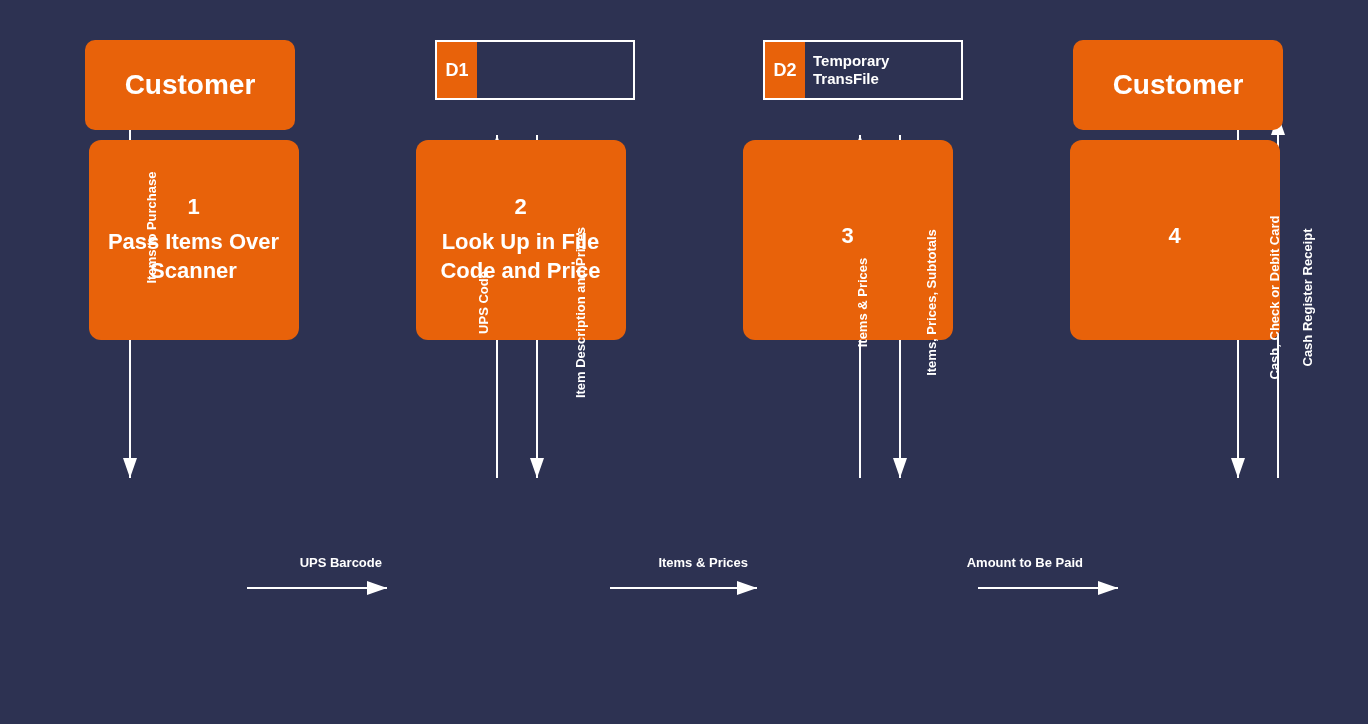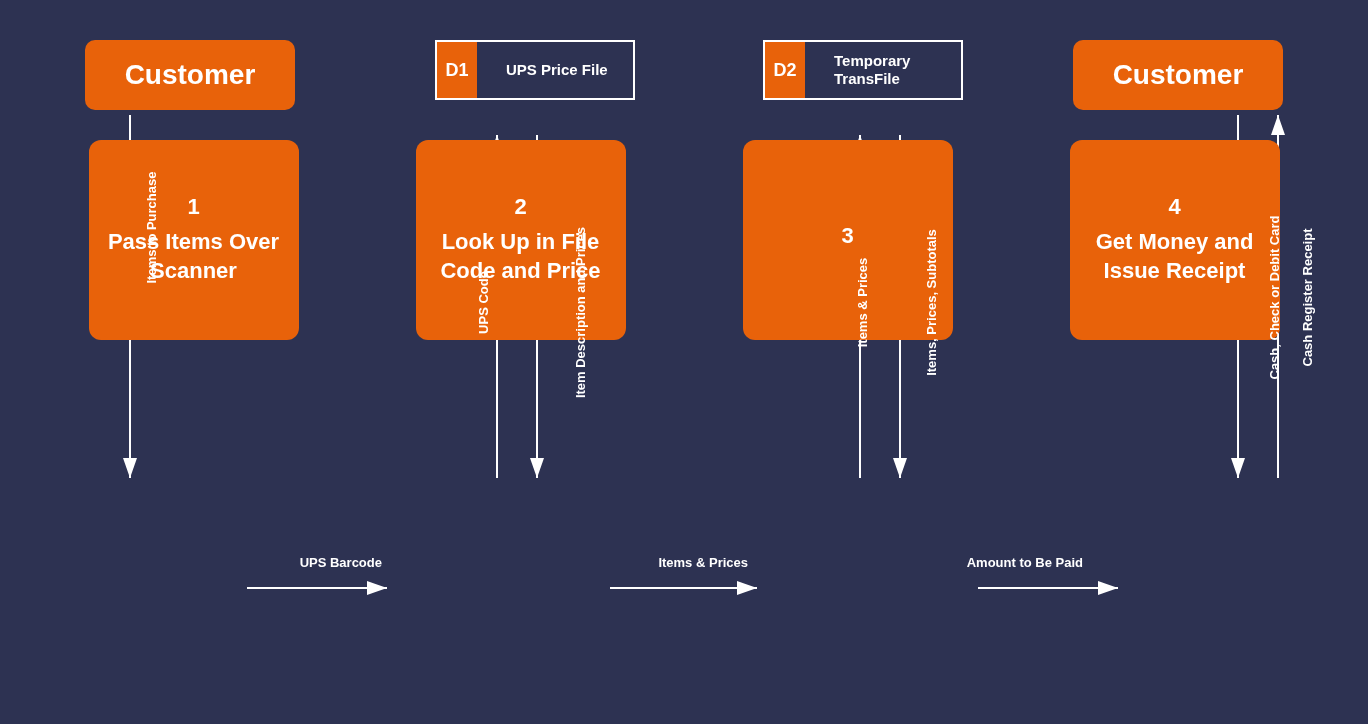--- a/index.html
+++ b/index.html
@@ -53,42 +53,41 @@
       display: flex;
       flex-direction: column;
       align-items: center;
       justify-content: center;
       position: relative;
     }
 
     
     .entity-box {
       width: 210px;
-      height: 70px;
+      height: 90px;
       font-size: 28px;
     }
 
     
     .datastore-wrapper {
       display: flex;
       flex-direction: column;
       align-items: flex-start;
       width: 200px;
     }
 
     .datastore-box {
       display: flex;
       flex-direction: row;
       align-items: stretch;
       border: 2px solid white;
       height: 60px;
       width: 100%;
       background: #2d3252;
       border-radius: 0;
-      gap: 21px;
     }
 
     .datastore-id {
       background-color: #e8620a;
       color: white;
       font-weight: bold;
       font-size: 18px;
       display: flex;
       align-items: center;
       justify-content: center;
@@ -211,23 +210,20 @@
       <div class="orange-box entity-box">
         <span>Customer</span>
       </div>
     </div>
 
     <div class="datastore-wrapper" style="margin-top:20px; margin-left: 30px;">
       <div class="datastore-box">
         <div class="datastore-id">
           <span>D1</span>
         </div>
-        <div class="datastore-name">
-          <span>UPS Price File</span>
-        </div>
       </div>
     </div>
 
     <div class="datastore-wrapper" style="margin-top:20px; margin-left: 18px;">
       <div class="datastore-box">
         <div class="datastore-id">
           <span>D2</span>
         </div>
         <div class="datastore-name">
           <span>Temporary TransFile</span>
@@ -261,21 +257,20 @@
 
     <div class="process-wrapper">
       <div class="orange-box process-box">
         <span class="process-number">3</span>
       </div>
     </div>
 
     <div class="process-wrapper">
       <div class="orange-box process-box">
         <span class="process-number">4</span>
-        <span class="process-label">Get Money and Issue Receipt</span>
       </div>
     </div>
 
   </div>
 
   <div class="rotated-label" style="left: 95px; top: 220px; transform: rotate(-90deg); transform-origin: center center;">
     <span>Items to Purchase</span>
   </div>
 
   <div class="horiz-label" style="left: 252px; top: 555px; width: 130px;">

